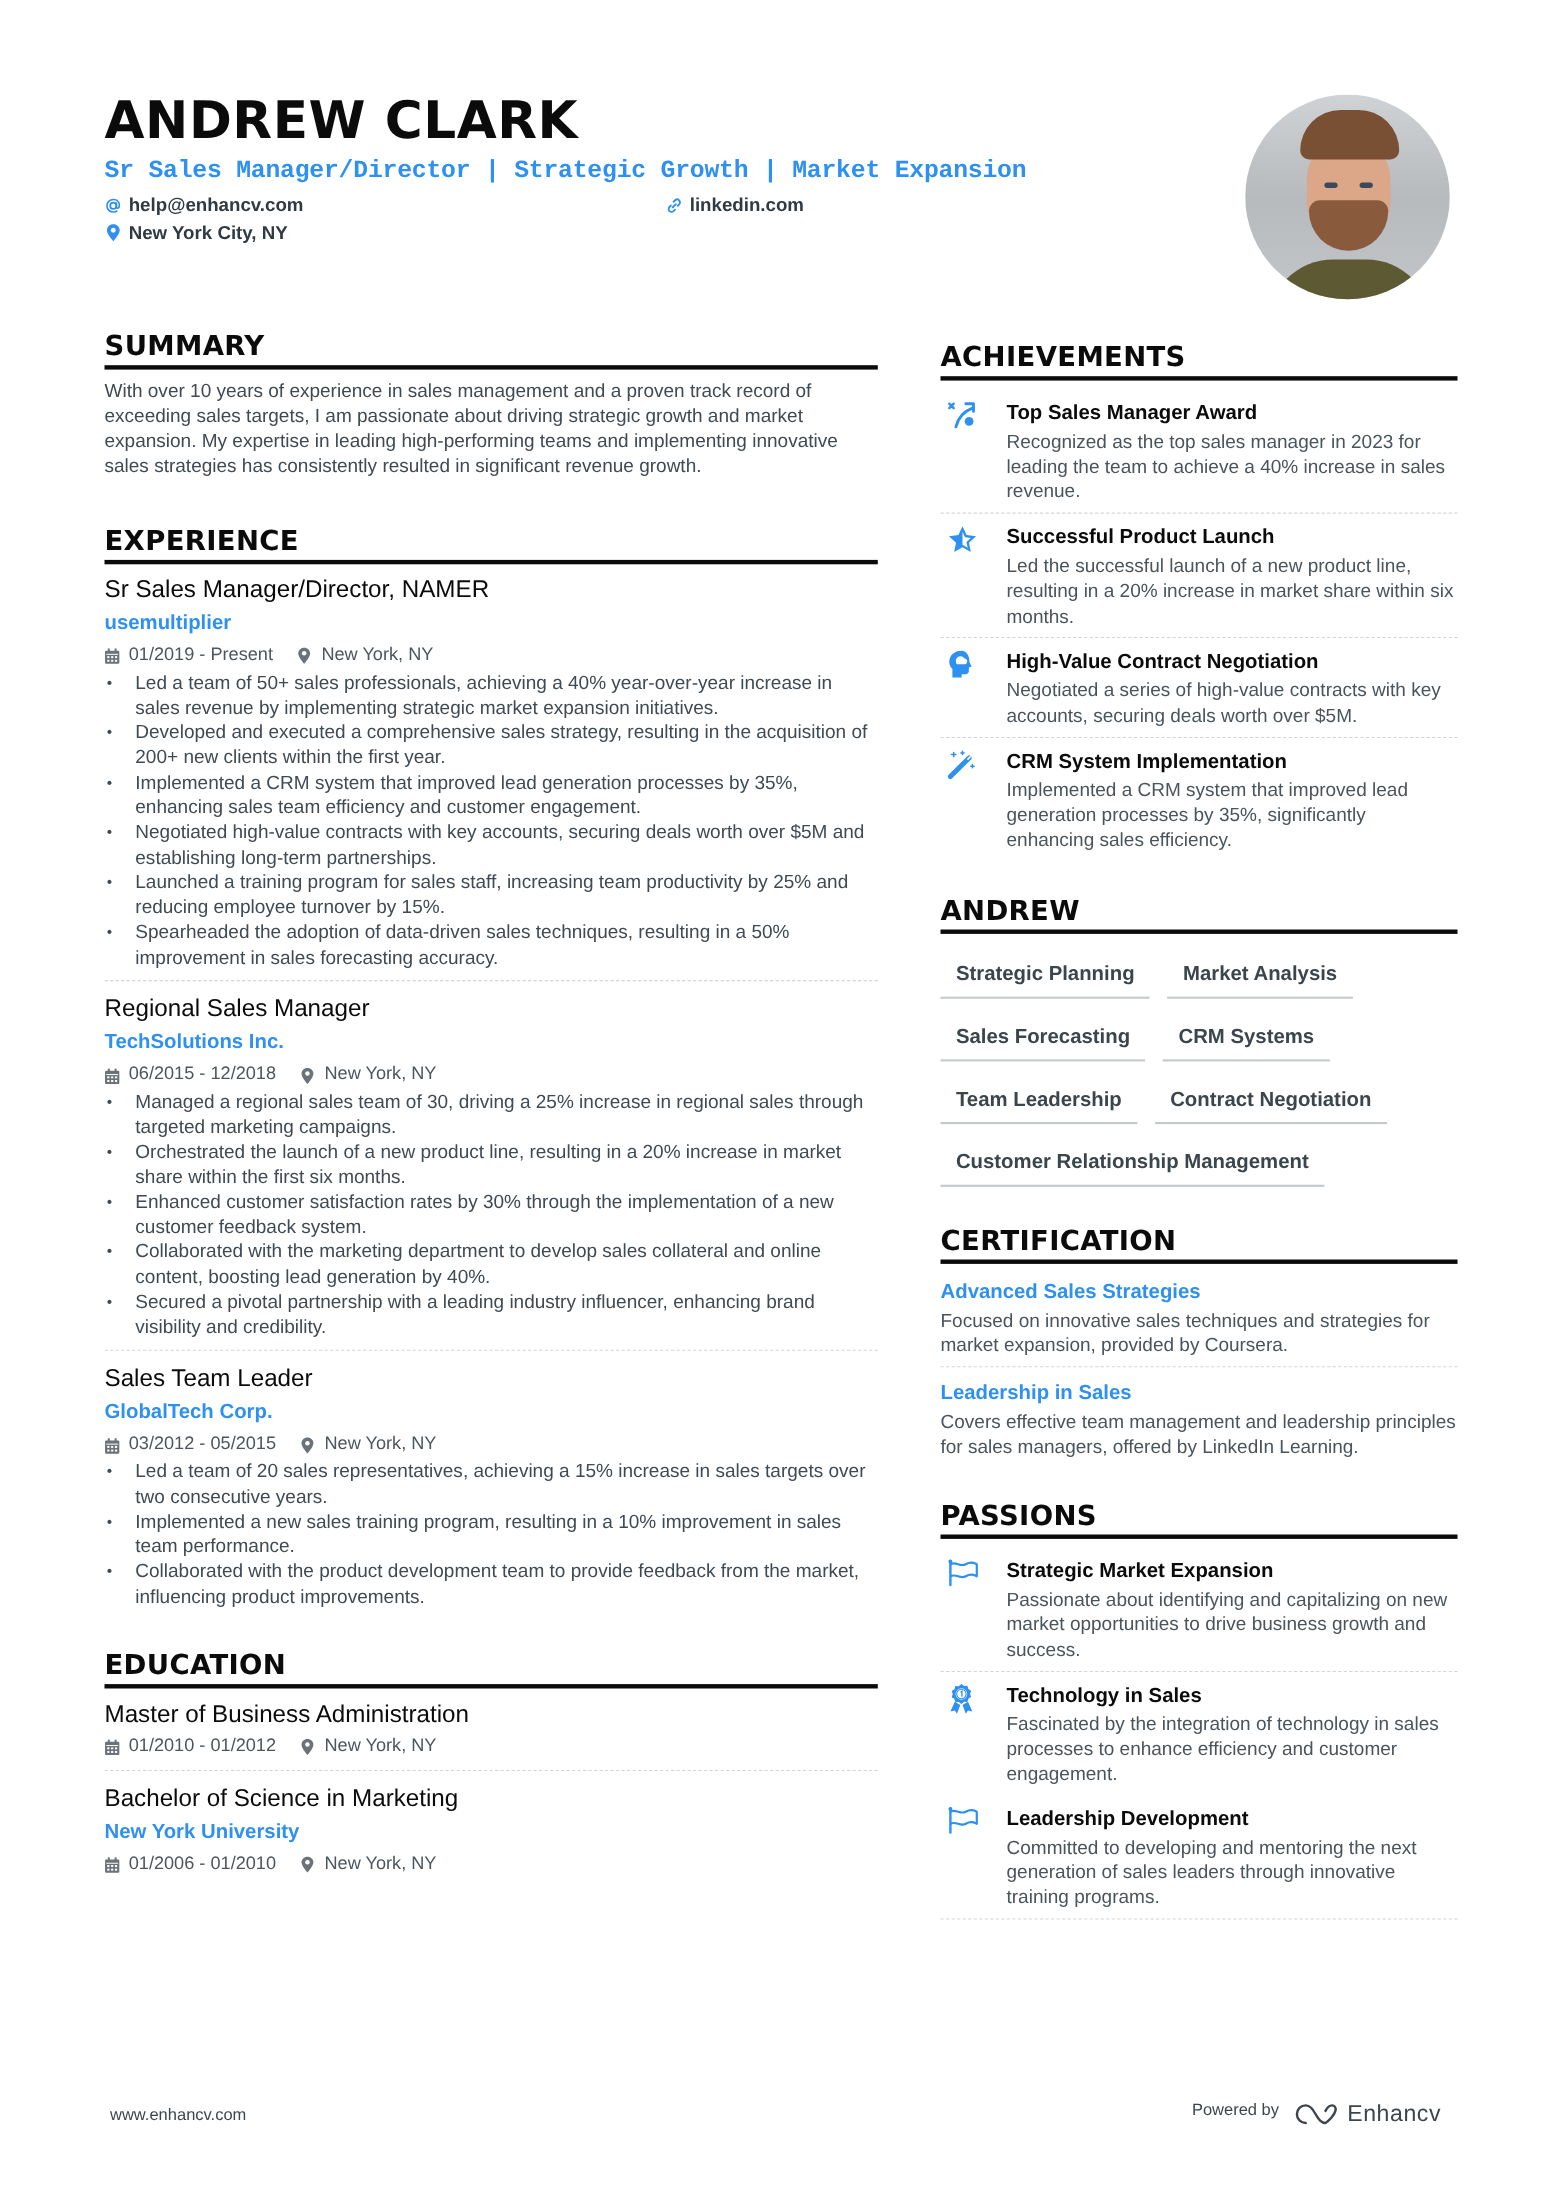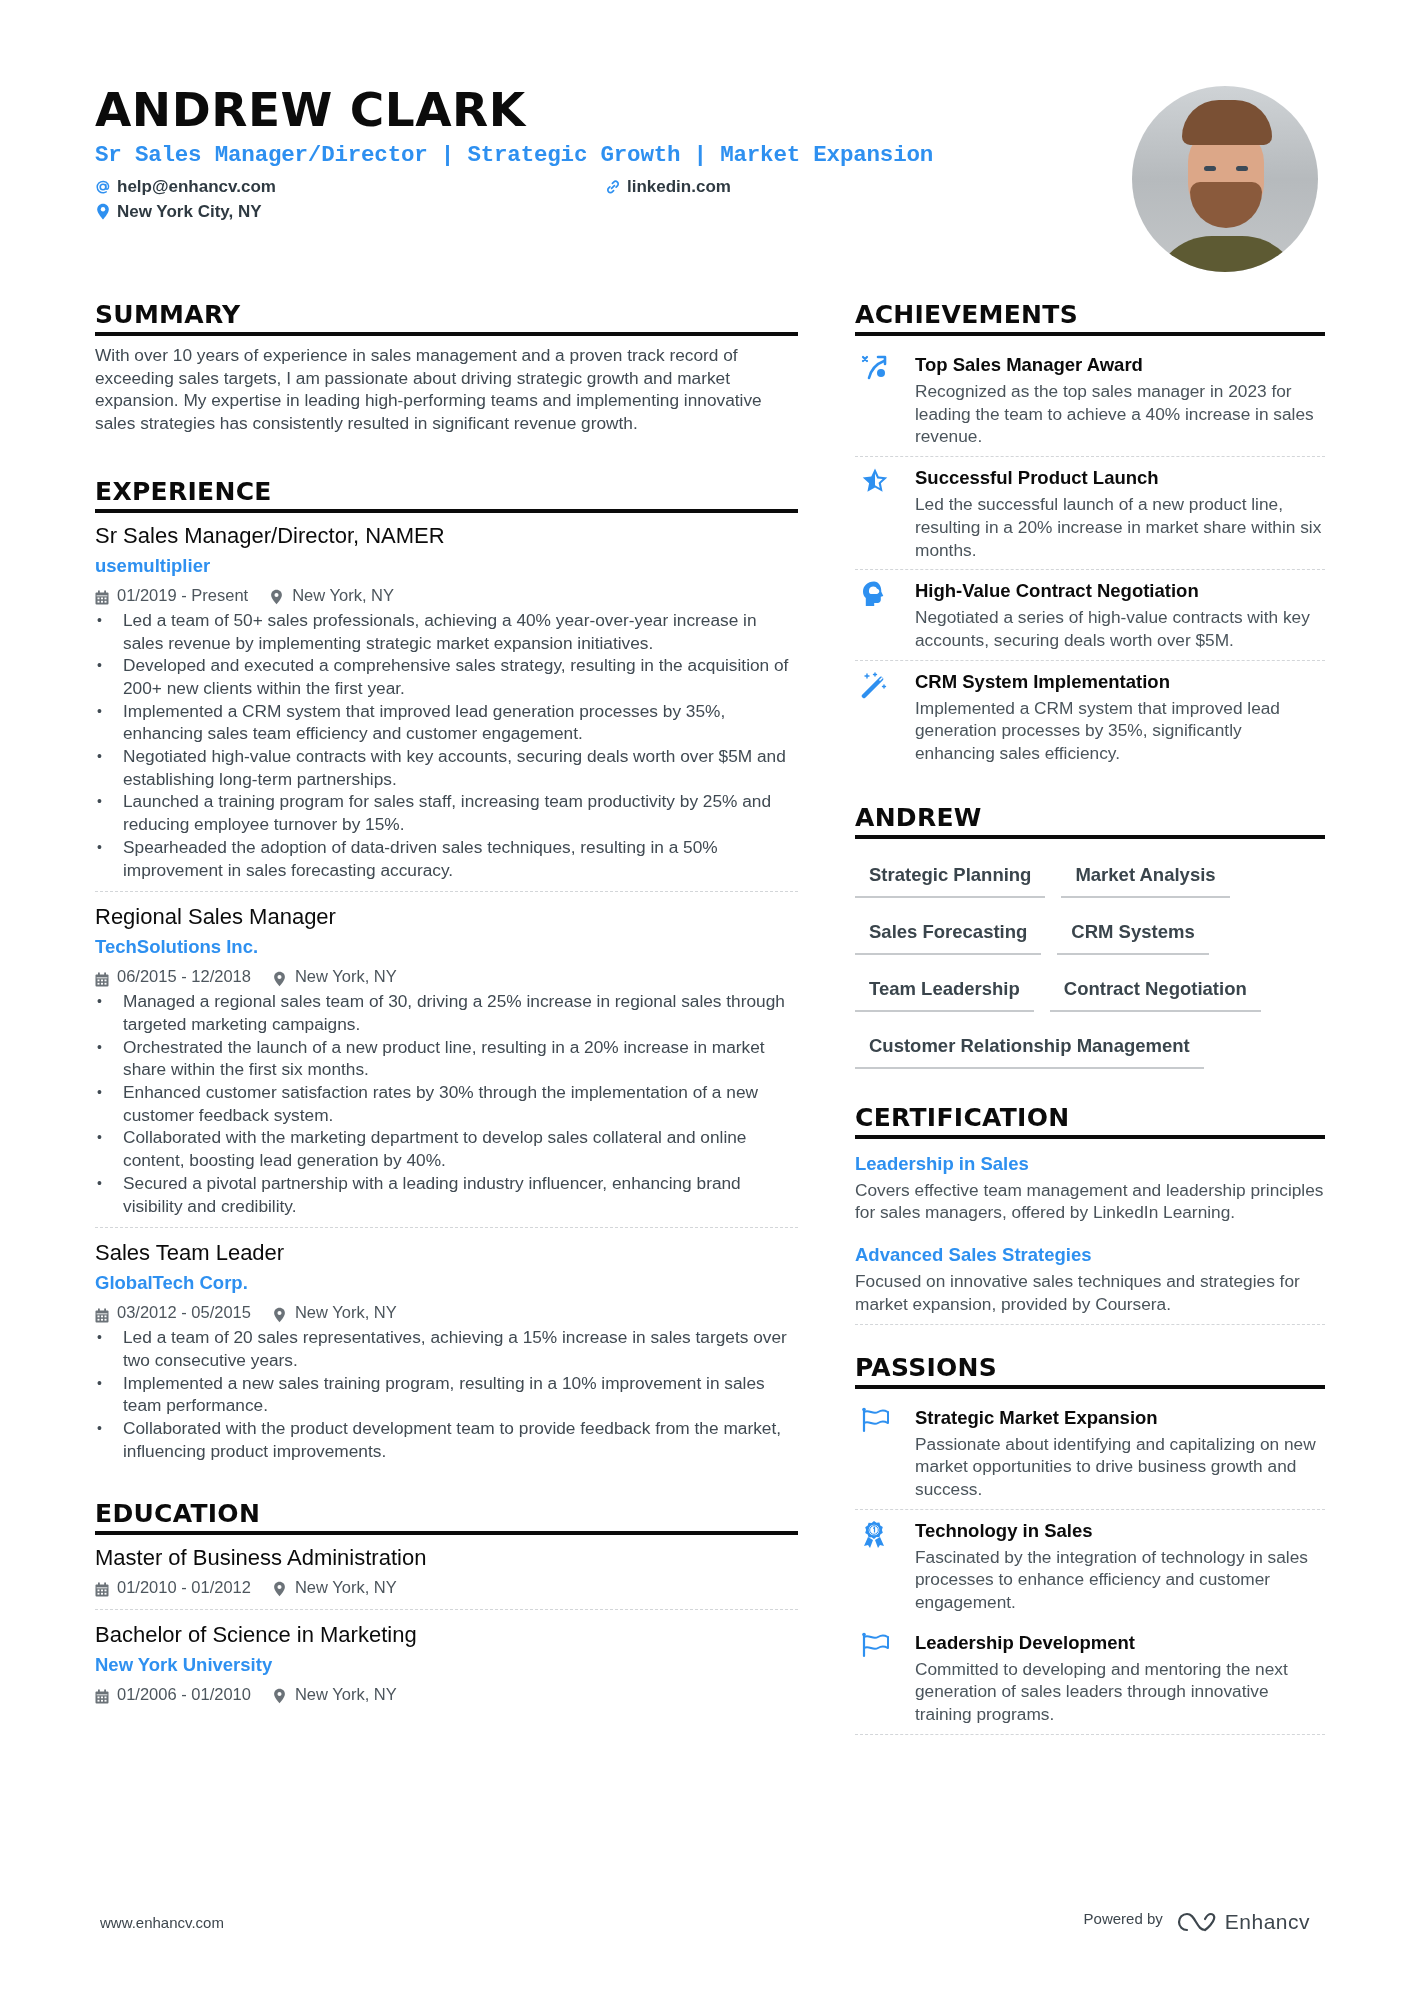--- a/index.html
+++ b/index.html
@@ -18,21 +18,21 @@
   .photo { position: absolute; left: 1132px; top: 86px; width: 186px; height: 186px; border-radius: 50%; overflow: hidden;
     background: radial-gradient(circle at 50% 42%, #e8b79a 0 22%, transparent 23%),
                 linear-gradient(180deg, #cfd3d6 0%, #b6babd 50%, #c3c6c8 100%); }
   .photo .hair { position: absolute; left: 50px; top: 14px; width: 90px; height: 45px; border-radius: 45px 45px 10px 10px; background: #7a5034; }
   .photo .face { position: absolute; left: 56px; top: 40px; width: 76px; height: 96px; border-radius: 38px 38px 40px 40px; background: #dca788; }
   .photo .beard { position: absolute; left: 58px; top: 96px; width: 72px; height: 46px; border-radius: 10px 10px 36px 36px; background: #8a5a3c; }
   .photo .shirt { position: absolute; left: 20px; top: 150px; width: 150px; height: 60px; border-radius: 60px 60px 0 0; background: #5d5a33; }
   .photo .eye { position: absolute; top: 80px; width: 12px; height: 5px; border-radius: 3px; background: #3b4a58; }
 
   .col-left { position: absolute; left: 95px; top: 298px; width: 703px; }
-  .col-right { position: absolute; left: 855px; top: 298px; width: 470px; }
+  .col-right { position: absolute; left: 855px; top: 308px; width: 470px; }
 
   .section-title { font-family: "DejaVu Sans", sans-serif; font-weight: bold; font-size: 25px; color: #0b0b0b; line-height: 34px; border-bottom: 4px solid #0b0b0b; padding-bottom: 0px; margin-bottom: 8px; letter-spacing: 0.3px; }
 
   .summary-text { font-size: 17.3px; line-height: 22.7px; color: #404a52; }
 
   .exp-section { margin-top: 40px; }
   .entry { padding-bottom: 10px; border-bottom: 1.5px dashed #d3d6d9; margin-bottom: 10px; }
   .entry.last { border-bottom: none; }
   .entry-title { font-size: 22px; color: #0b0b0b; line-height: 30px; }
   .entry-company { font-size: 18.5px; font-weight: bold; color: #2e90f0; line-height: 30px; }
@@ -376,27 +376,27 @@
         <span class="skill">Sales Forecasting</span>
         <span class="skill">CRM Systems</span>
         <span class="skill">Team Leadership</span>
         <span class="skill">Contract Negotiation</span>
         <span class="skill">Customer Relationship Management</span>
       </div>
     </section>
 
     <section class="cert-section">
       <div class="section-title">CERTIFICATION</div>
+      <div class="cert-item">
+        <div class="cert-title">Advanced Sales Strategies</div>
+        <div class="cert-desc">Focused on innovative sales techniques and strategies for market expansion, provided by Coursera.</div>
+      </div>
       <div class="cert-item last">
         <div class="cert-title">Leadership in Sales</div>
         <div class="cert-desc">Covers effective team management and leadership principles for sales managers, offered by LinkedIn Learning.</div>
-      </div>
-      <div class="cert-item">
-        <div class="cert-title">Advanced Sales Strategies</div>
-        <div class="cert-desc">Focused on innovative sales techniques and strategies for market expansion, provided by Coursera.</div>
       </div>
     </section>
 
     <section class="pass-section">
       <div class="section-title">PASSIONS</div>
 
       <div class="ach-item">
         <div class="ach-icon">
           <svg width="30" height="26" viewBox="0 0 30 26">
               <path d="M3 2v22" stroke="#2e90f0" stroke-width="2.2" stroke-linecap="round"></path>

